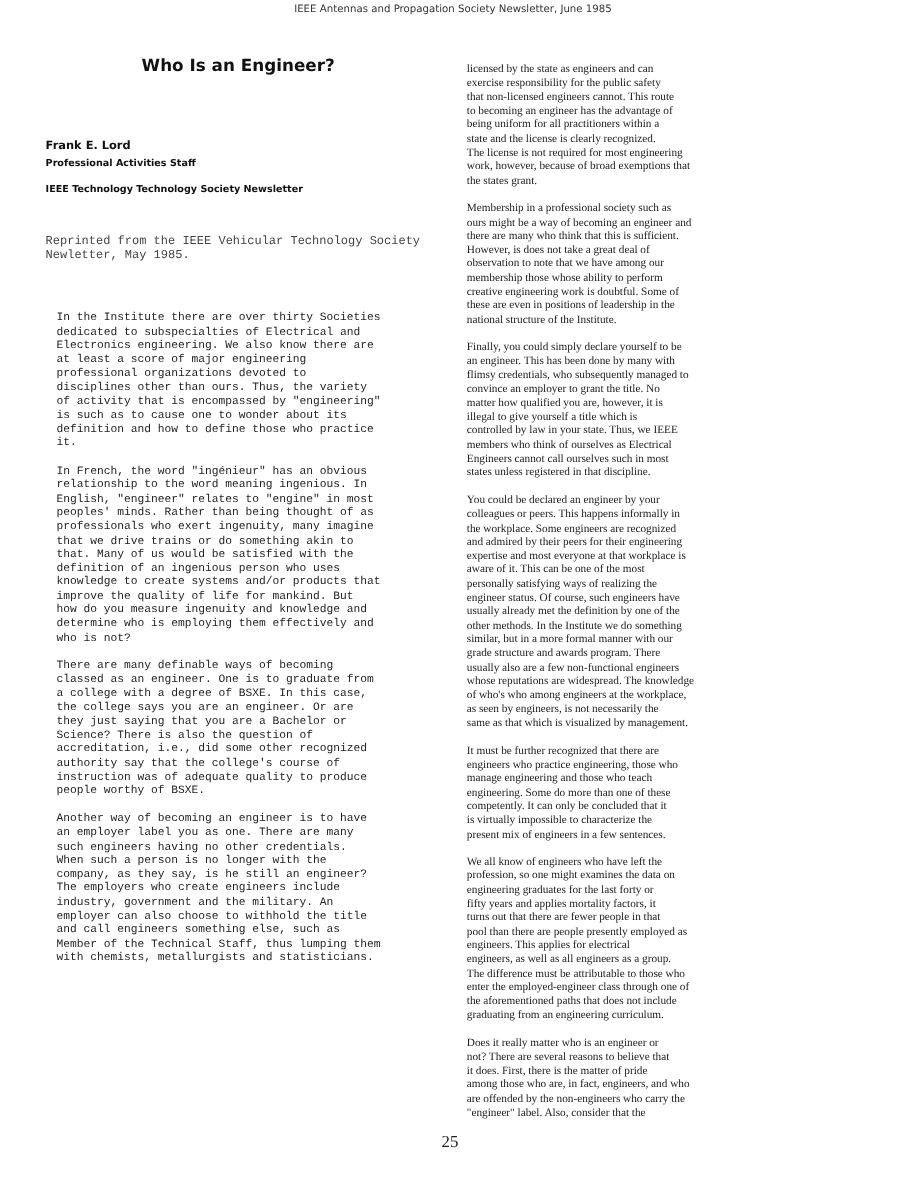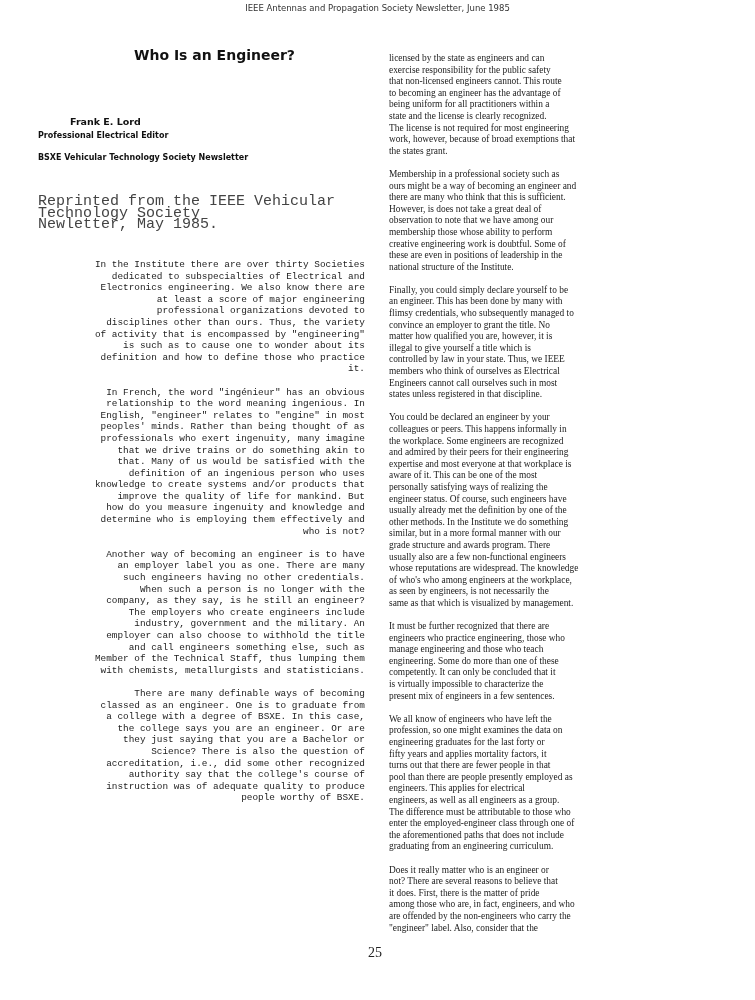--- a/index.html
+++ b/index.html
@@ -6,60 +6,60 @@
     body {
       width: 755px; height: 1000px; position: relative; overflow: hidden;
       color: #1a1a1a;
     }
     .header {
       position: absolute; top: 3px; left: 0; width: 755px; text-align: center;
       font-family: "DejaVu Sans", sans-serif; font-size: 8.5px; color: #333;
     }
     .title {
       position: absolute; top: 47px; left: 118px;
-      font-family: "DejaVu Sans", sans-serif; font-weight: bold; font-size: 14px; color: #111; margin-left: 16px;
+      font-family: "DejaVu Sans", sans-serif; font-weight: bold; font-size: 14px; color: #111;
     }
     .author {
       position: absolute; top: 116px; left: 38px;
-      font-family: "DejaVu Sans", sans-serif; font-weight: bold; font-size: 9.5px; color: #111; margin-left: 32px;
+      font-family: "DejaVu Sans", sans-serif; font-weight: bold; font-size: 9.5px; color: #111;
     }
     .author-role {
       position: absolute; top: 131px; left: 38px;
       font-family: "DejaVu Sans", sans-serif; font-weight: bold; font-size: 8px; color: #111;
     }
     .publication {
       position: absolute; top: 153px; left: 38px;
       font-family: "DejaVu Sans", sans-serif; font-weight: bold; font-size: 8px; color: #111;
     }
     .reprint {
       position: absolute; top: 196px; left: 38px; width: 320px;
-      font-family: "Liberation Mono", monospace; font-size: 15px; line-height: 11.5px; color: #444;
+      font-family: "Liberation Mono", monospace; font-size: 10px; line-height: 11.5px; color: #444;
       white-space: pre-line;
     }
     .col {
       position: absolute;
       font-family: "Liberation Mono", monospace; font-size: 9.4px; line-height: 11.6px; color: #222;
     }
     .col p { margin: 0 0 11.6px 0; white-space: pre-line; }
-    .col-left { left: 30px; top: 259px; width: 335px; text-align: right; }
+    .col-left { left: 47px; top: 259px; width: 335px; }
     .col-right { left: 389px; top: 53px; width: 345px; font-family: Liberation Serif, serif; }
     .page-number {
       position: absolute; top: 945px; left: 368px;
       font-family: "Liberation Serif", serif; font-size: 14px; color: #222;
     }
   </style>
 </head>
 <body>
 
 <div class="header">IEEE Antennas and Propagation Society Newsletter, June 1985</div>
 
 <div class="title">Who Is an Engineer?</div>
 <div class="author">Frank E. Lord</div>
-<div class="author-role">Professional Electrical Editor</div>
-<div class="publication">BSXE Vehicular Technology Society Newsletter</div>
+<div class="author-role">Professional Activities Staff</div>
+<div class="publication">IEEE Technology Technology Society Newsletter</div>
 <div class="reprint">Reprinted from the IEEE Vehicular Technology Society
 Newletter, May 1985.</div>
 
 <div class="col col-left">
   <p>In the Institute there are over thirty Societies
 dedicated to subspecialties of Electrical and
 Electronics engineering.  We also know there are
 at least a score of major engineering
 professional organizations devoted to
 disciplines other than ours.  Thus, the variety
@@ -73,41 +73,41 @@
 peoples' minds.  Rather than being thought of as
 professionals who exert ingenuity, many imagine
 that we drive trains or do something akin to
 that.  Many of us would be satisfied with the
 definition of an ingenious person who uses
 knowledge to create systems and/or products that
 improve the quality of life for mankind.  But
 how do you measure ingenuity and knowledge and
 determine who is employing them effectively and
 who is not?</p>
+  <p>There are many definable ways of becoming
+classed as an engineer.  One is to graduate from
+a college with a degree of BSXE.  In this case,
+the college says you are an engineer.  Or are
+they just saying that you are a Bachelor or
+Science?  There is also the question of
+accreditation, i.e., did some other recognized
+authority say that the college's course of
+instruction was of adequate quality to produce
+people worthy of BSXE.</p>
   <p>Another way of becoming an engineer is to have
 an employer label you as one.  There are many
 such engineers having no other credentials.
 When such a person is no longer with the
 company, as they say, is he still an engineer?
 The employers who create engineers include
 industry, government and the military.  An
 employer can also choose to withhold the title
 and call engineers something else, such as
 Member of the Technical Staff, thus lumping them
 with chemists, metallurgists and statisticians.</p>
-  <p>There are many definable ways of becoming
-classed as an engineer.  One is to graduate from
-a college with a degree of BSXE.  In this case,
-the college says you are an engineer.  Or are
-they just saying that you are a Bachelor or
-Science?  There is also the question of
-accreditation, i.e., did some other recognized
-authority say that the college's course of
-instruction was of adequate quality to produce
-people worthy of BSXE.</p>
 </div>
 
 <div class="col col-right">
   <p>licensed by the state as engineers and can
 exercise responsibility for the public safety
 that non-licensed engineers cannot.  This route
 to becoming an engineer has the advantage of
 being uniform for all practitioners within a
 state and the license is clearly recognized.
 The license is not required for most engineering

